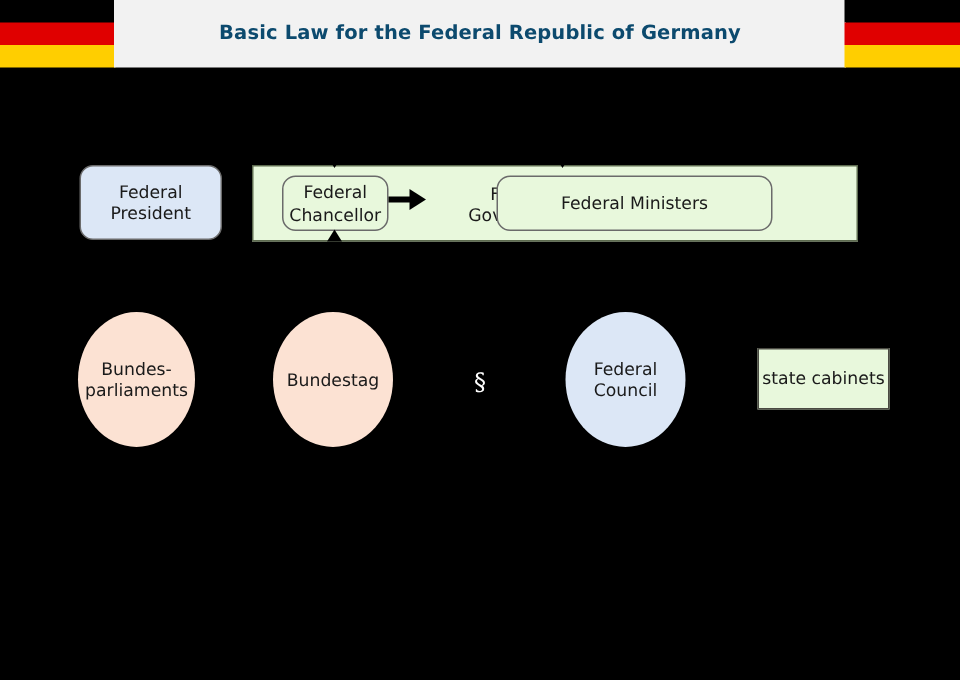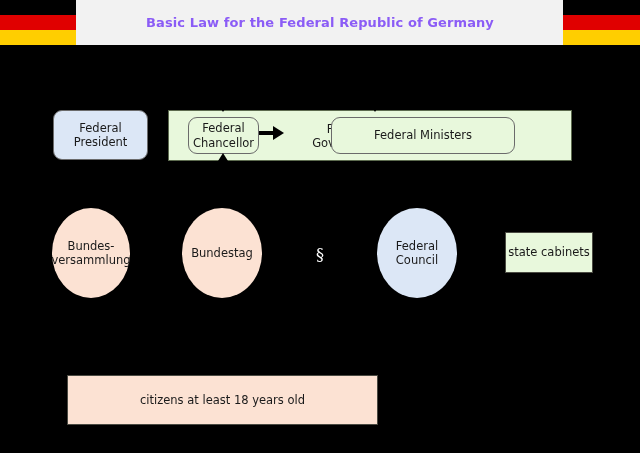--- a/index.html
+++ b/index.html
@@ -39,21 +39,21 @@
     width: 488px;
     height: 45px;
     background: #F2F2F2;
     display: flex;
     align-items: center;
     justify-content: center;
   }
   .title-text {
     font-size: 13px;
     font-weight: bold;
-    color: #8b5cf6;
+    color: #0c4a6e;
     letter-spacing: 0.1px;
     white-space: nowrap;
   }
 
   
   .node {
     position: absolute;
     box-sizing: border-box;
     display: flex;
     align-items: center;
@@ -218,21 +218,21 @@
 
   <div id="arrow-to-chancellor-top" class="arrow-head-down"></div>
   <div id="arrow-to-chancellor-bottom" class="arrow-head-up"></div>
   <div id="arrow-to-ministers-top" class="arrow-head-down"></div>
   <div id="arrow-chancellor-to-ministers"></div>
   <div id="arrow-chancellor-to-ministers-head"></div>
 
   <div id="bundesversammlung" class="node circle fill-peach">
     <div class="overflow-text">
       <span>Bundes-</span>
-      <span>versammlung</span>
+      <span>parliaments</span>
     </div>
   </div>
 
   <div id="bundestag" class="node circle fill-peach">
     <span>Bundestag</span>
   </div>
 
   <div id="section-symbol">
     <span>§</span>
   </div>
@@ -241,18 +241,15 @@
     <div>
       <span>Federal</span>
       <span>Council</span>
     </div>
   </div>
 
   <div id="state-cabinets" class="node sharp-box fill-green">
     <span>state cabinets</span>
   </div>
 
-  <div id="citizens-box" class="node sharp-box fill-peach">
-    <span>citizens at least 18 years old</span>
-  </div>
 
 
 </div>
 
 </body></html>

